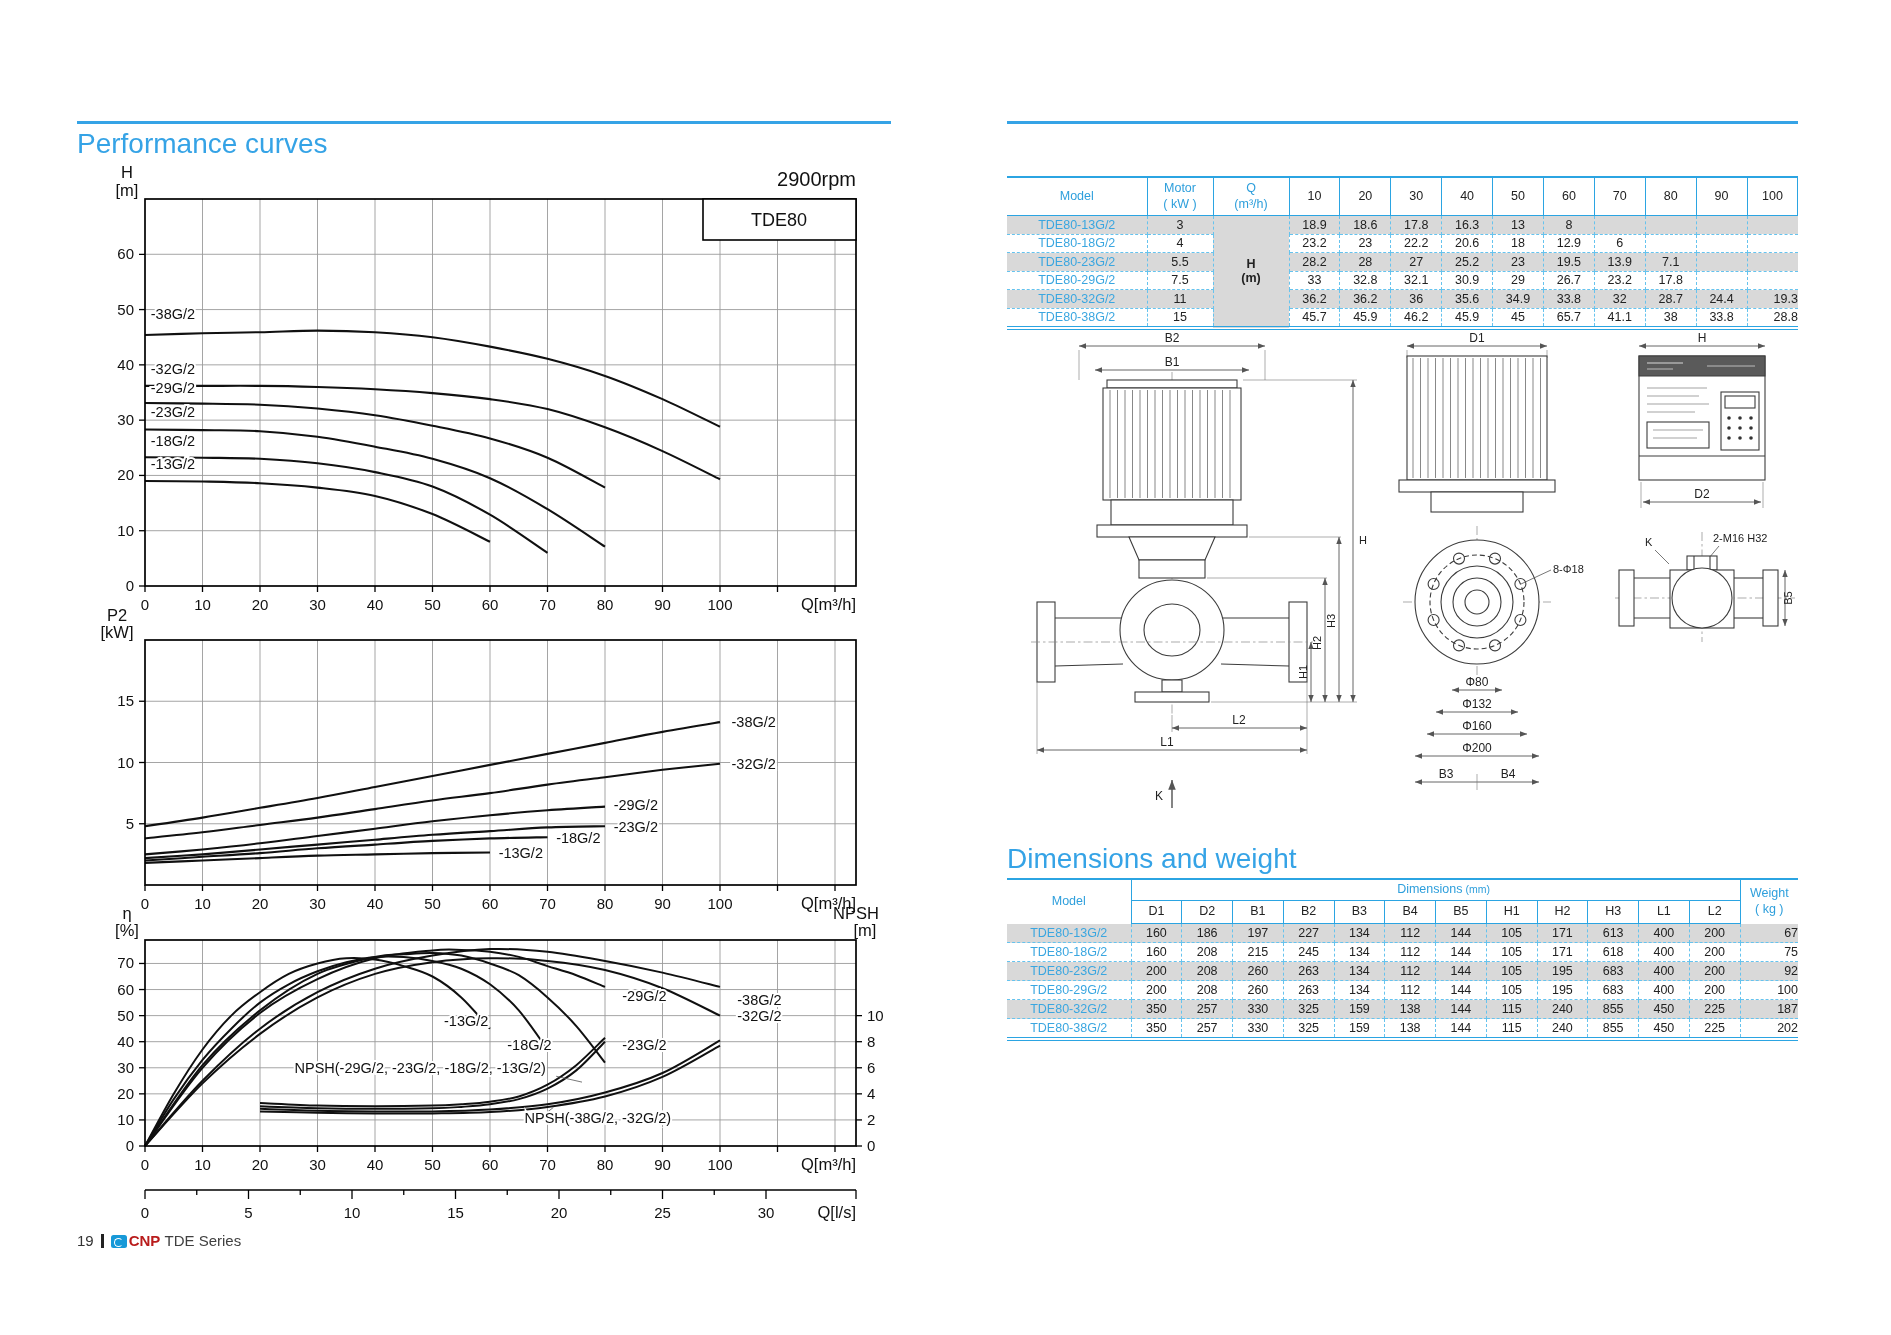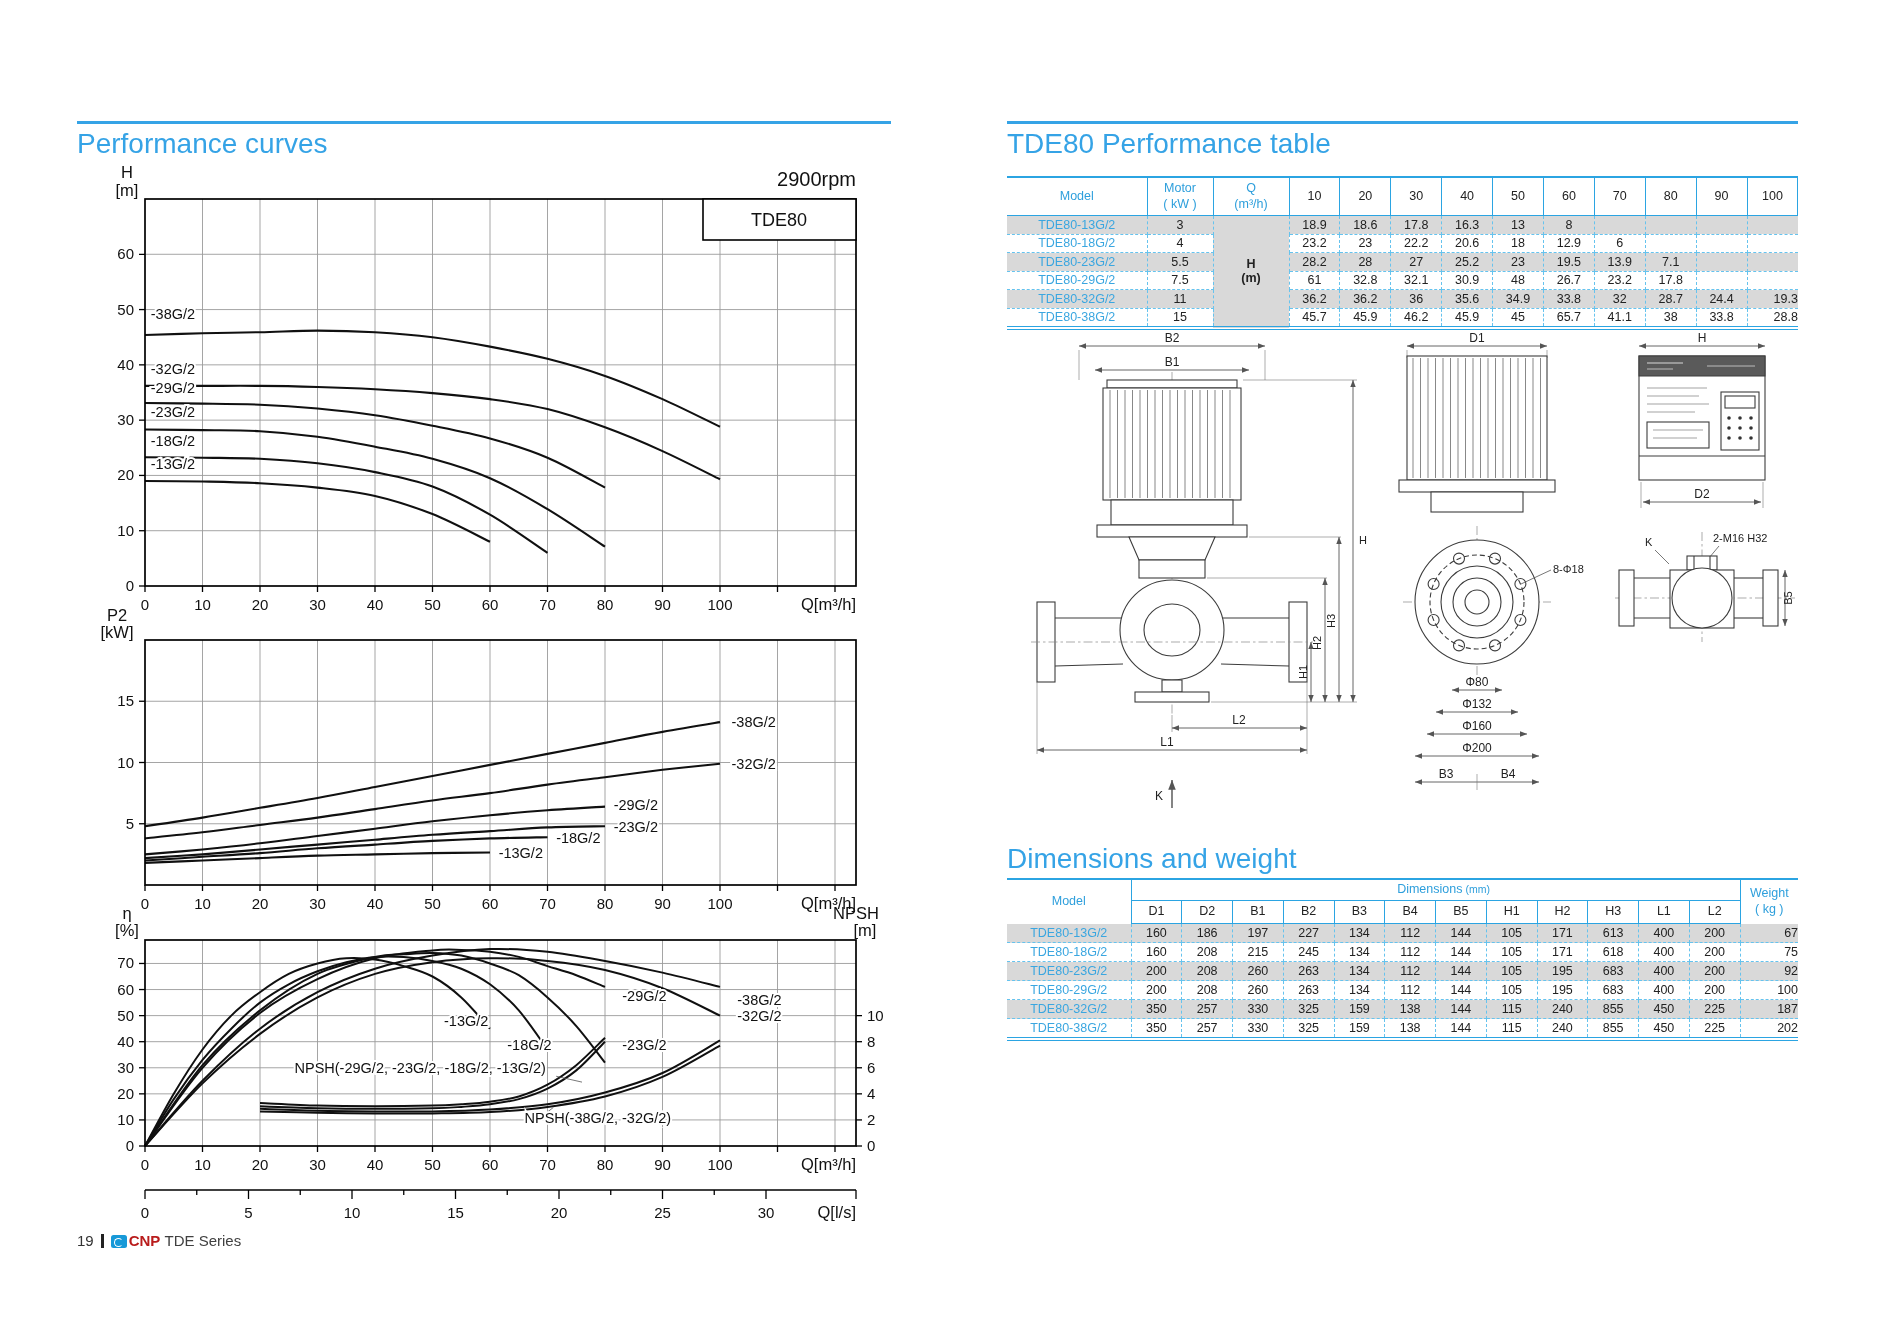--- a/index.html
+++ b/index.html
@@ -352,21 +352,20 @@
       <text x="662.25" y="115.83544303797467" class="clabel halo">-32G/2</text>
       <text x="219.5" y="167.98734177215192" class="clabel halo">NPSH(-29G/2, -23G/2, -18G/2, -13G/2)</text>
       <text x="449.5" y="217.53164556962025" class="clabel halo">NPSH(-38G/2, -32G/2)</text>
     </svg>
 
   <div class="footer" style="left:77px;">
     <span>19</span><span class="sep"></span><span class="cnp-logo"><span class="cnp-mark"></span><span class="cnp-text">CNP</span></span>&nbsp;<span class="series-txt">TDE Series</span>
   </div>
 
   <div class="rule" style="left:1007px;top:121px;width:791px;"></div>
-  <h1 class="sec-title" style="left:1007px;top:128px;">TDE80 Performance table</h1>
 
   <table id="perf-table" class="dt">
     <colgroup>
       <col style="width:140px">
         <col style="width:66px">
         <col style="width:76px">
       <col style="width:50.9px">
         <col style="width:50.9px">
         <col style="width:50.9px">
         <col style="width:50.9px">
@@ -443,25 +442,25 @@
           <td>23</td>
           <td>19.5</td>
           <td>13.9</td>
           <td>7.1</td>
           <td></td>
           <td></td>
         </tr>
         <tr>
           <td class="model">TDE80-29G/2</td>
           <td>7.5</td>
-          <td>61</td>
+          <td>33</td>
           <td>32.8</td>
           <td>32.1</td>
           <td>30.9</td>
-          <td>48</td>
+          <td>29</td>
           <td>26.7</td>
           <td>23.2</td>
           <td>17.8</td>
           <td></td>
           <td></td>
         </tr>
         <tr class="shade">
           <td class="model">TDE80-32G/2</td>
           <td>11</td>
           <td>36.2</td>

